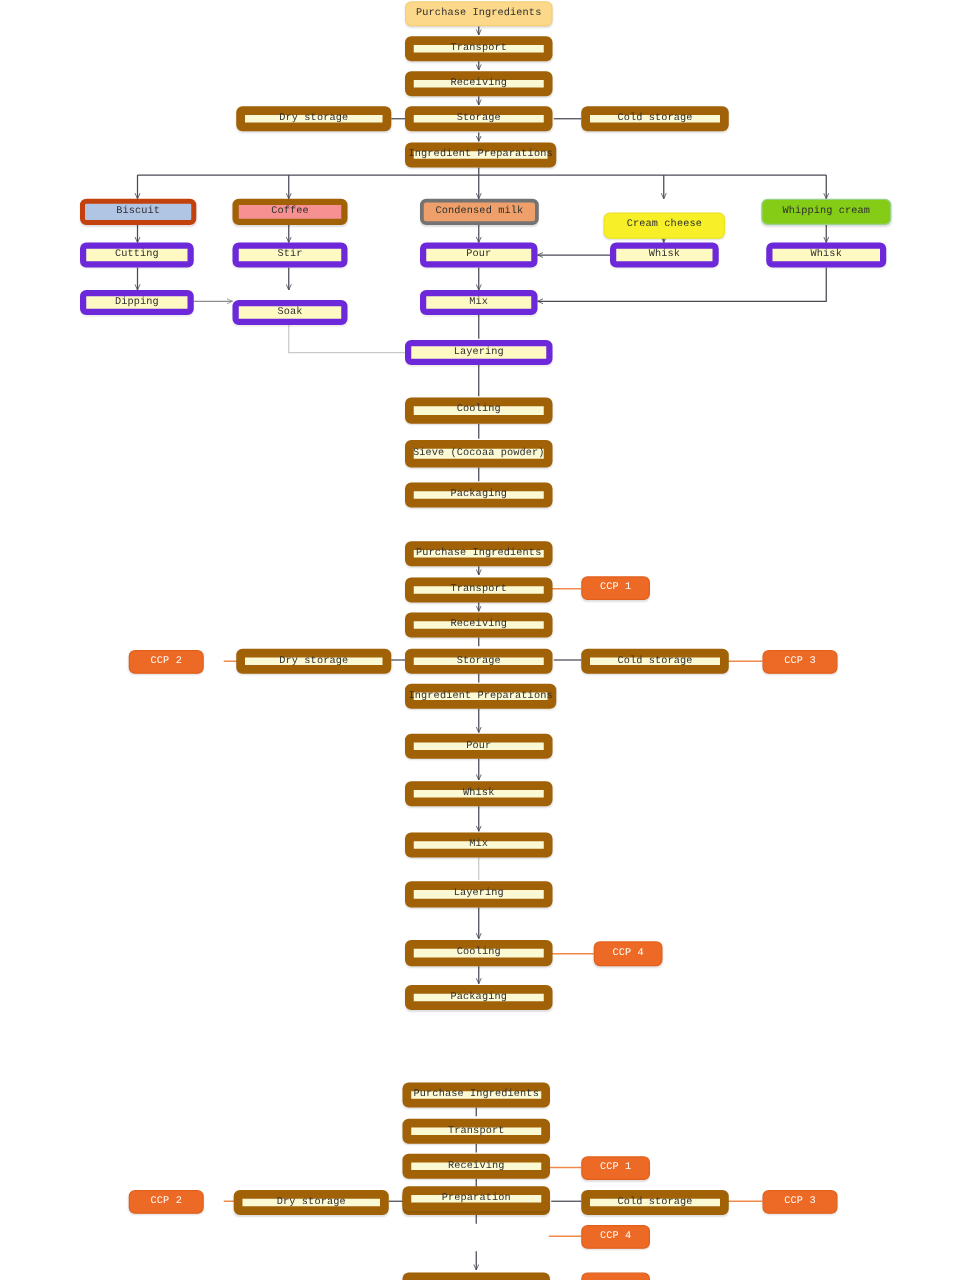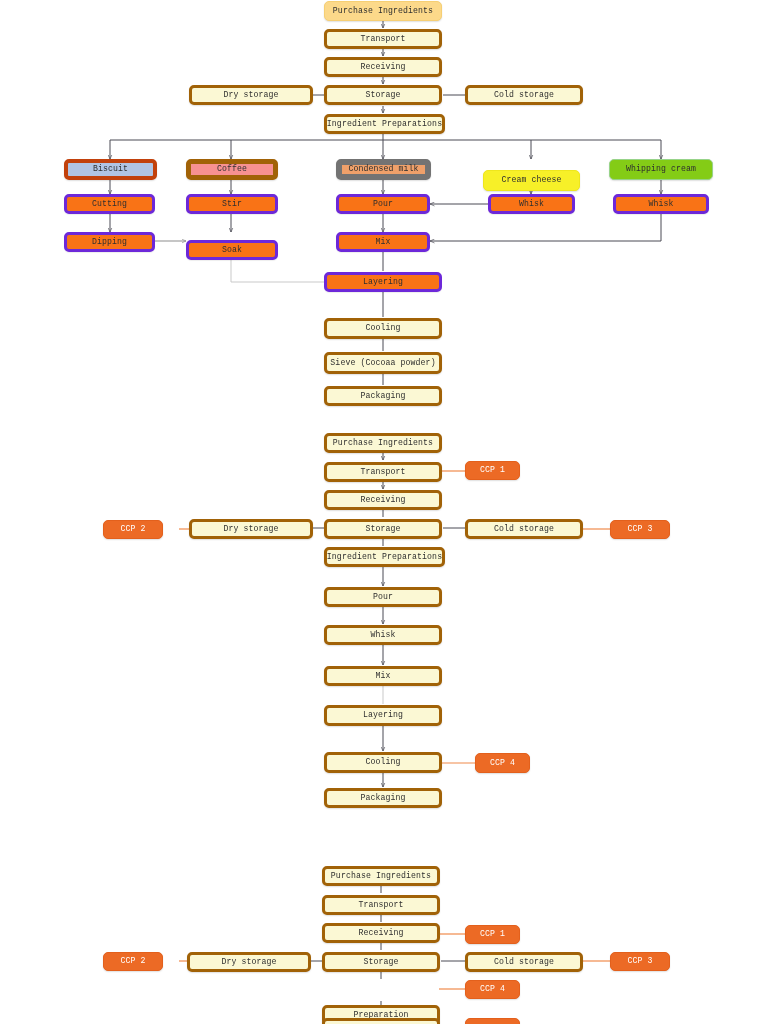--- a/index.html
+++ b/index.html
@@ -30,26 +30,26 @@
     border-radius: 5px;
     font-size: 8.2px;
     color: #2f2f2f;
     line-height: 1;
     text-align: center;
     white-space: nowrap;
     letter-spacing: 0.1px;
     box-shadow: 0 1px 1.5px rgba(0,0,0,0.13);
     font-family: Liberation Mono, monospace;
   }
-  .n-cream   { background: #fbf8d4; border: 3px solid #a16207; }
+  .n-cream   { background: #fbf8d4; border: 7px solid #a16207; }
   .n-gold    { background: #fcd98a; border: 1px solid #f6cf74; }
-  .n-plain   { background: #f97316; border: 3px solid #6d28d9; box-shadow: 0 1px 1px rgba(0,0,0,0.07); }
+  .n-plain   { background: #fef9c3; border: 5px solid #6d28d9; box-shadow: 0 1px 1px rgba(0,0,0,0.07); }
   .n-blue    { background: #b0c4e4; border: 4px solid #c2410c; }
   .n-red     { background: #f79191; border: 5px solid #a16207; }
-  .n-orange  { background: #efa06a; border: 6px solid #737373; }
+  .n-orange  { background: #efa06a; border: 3px solid #737373; }
   .n-yellow  { background: #f7f028; border: 1px solid #eee61d; }
   .n-green   { background: #84cc16; border: 1px solid #97d389; }
   .n-ccp     { background: #ec6a25; border: 1px solid #e3601c; color: #ffffff; }
 </style>
 </head>
 <body>
 
 <div id="page">
 
   <svg class="wires">
@@ -184,21 +184,21 @@
   <div class="node n-ccp" style="left:103px; top:520px; width:60px; height:19px;">CCP 2</div>
   <div class="node n-ccp" style="left:610px; top:520px; width:60px; height:19px;">CCP 3</div>
   <div class="node n-ccp" style="left:475px; top:753px; width:55px; height:20px;">CCP 4</div>
 
   <div class="node n-cream" style="left:322px; top:866px; width:118px; height:20px;">Purchase Ingredients</div>
   <div class="node n-cream" style="left:322px; top:895px; width:118px; height:20px;">Transport</div>
   <div class="node n-cream" style="left:322px; top:923px; width:118px; height:20px;">Receiving</div>
   <div class="node n-cream" style="left:187px; top:952px; width:124px; height:20px;">Dry storage</div>
   <div class="node n-cream" style="left:322px; top:952px; width:118px; height:20px;">Storage</div>
   <div class="node n-cream" style="left:465px; top:952px; width:118px; height:20px;">Cold storage</div>
-  <div class="node n-cream" style="left:322px; top:1005px; width:118px; height:20px;">Preparation</div>
+  <div class="node n-cream" style="left:322px; top:949px; width:118px; height:20px;">Preparation</div>
   <div class="node n-cream" style="left:322px; top:1018px; width:118px; height:20px;"></div>
 
   <div class="node n-ccp" style="left:465px; top:925px; width:55px; height:19px;">CCP 1</div>
   <div class="node n-ccp" style="left:103px; top:952px; width:60px; height:19px;">CCP 2</div>
   <div class="node n-ccp" style="left:610px; top:952px; width:60px; height:19px;">CCP 3</div>
   <div class="node n-ccp" style="left:465px; top:980px; width:55px; height:19px;">CCP 4</div>
   <div class="node n-ccp" style="left:465px; top:1018px; width:55px; height:19px;"></div>
 
 </div>
 

